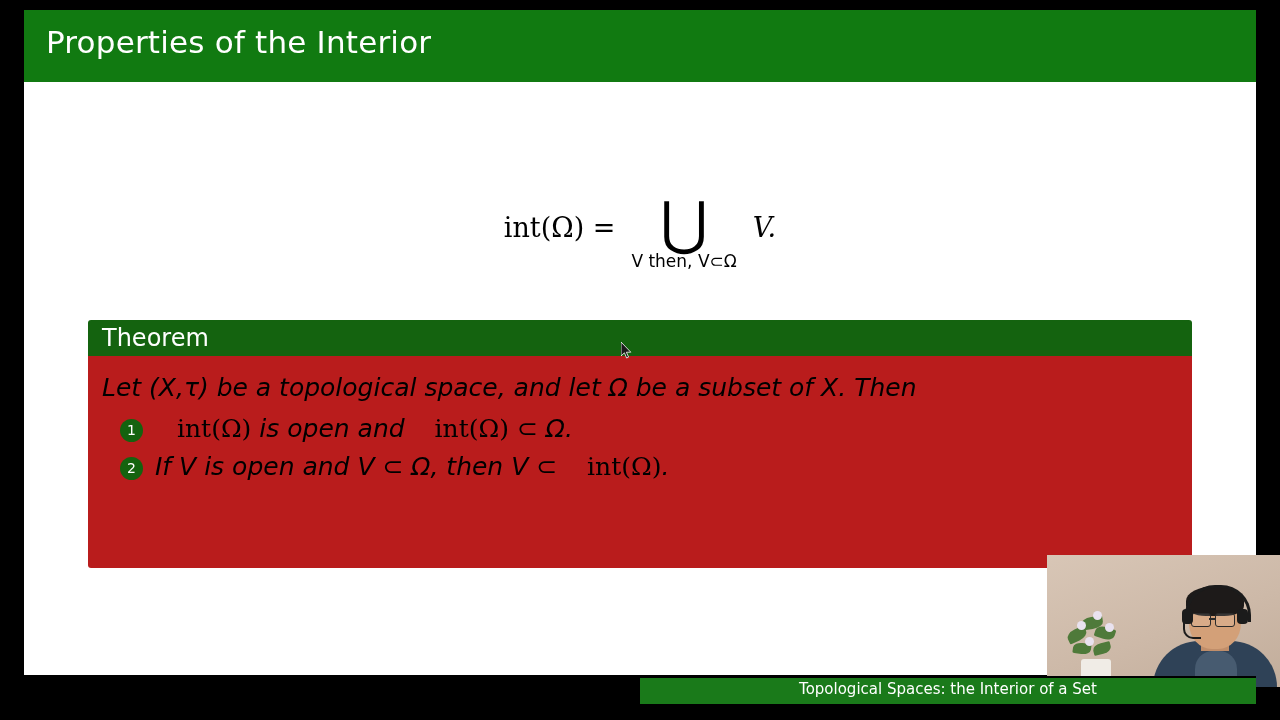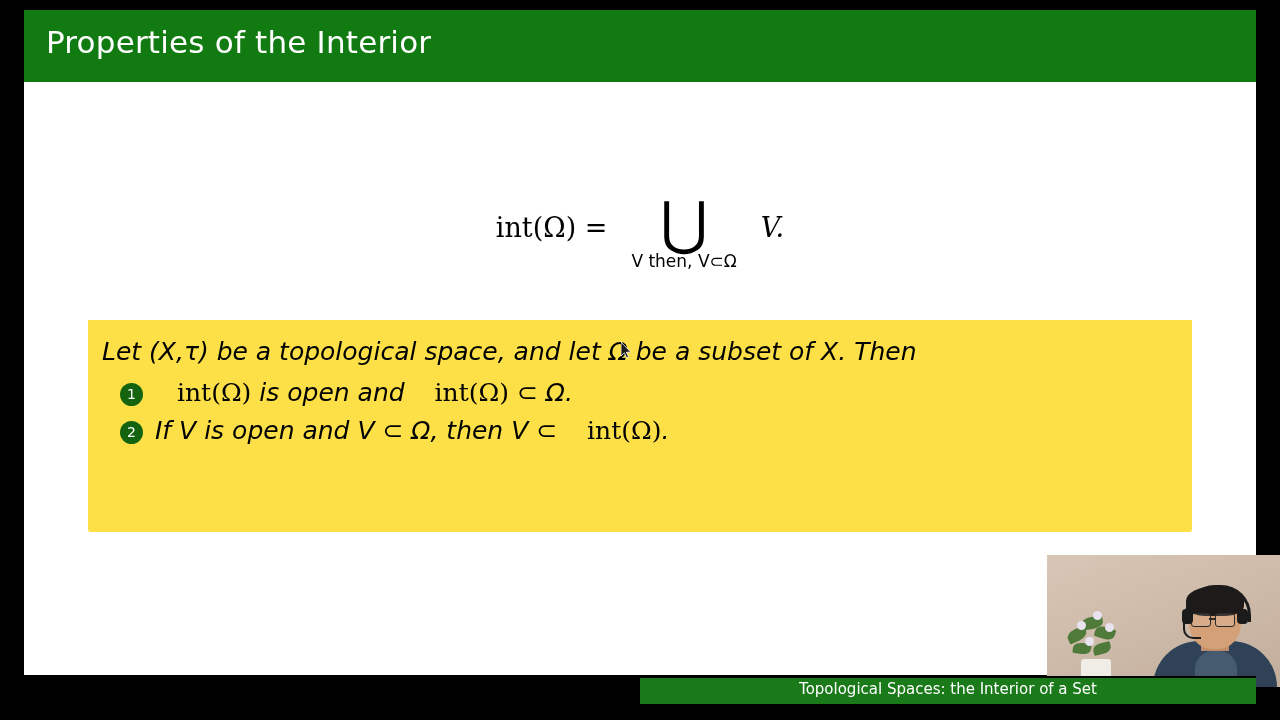--- a/index.html
+++ b/index.html
@@ -58,21 +58,21 @@
     top: 190px;
     width: 1232px;
     text-align: center;
     color: #000000;
     font-family: "DejaVu Serif", serif;
   }
   .eq-row {
     display: inline-flex;
     align-items: flex-start;
     justify-content: center;
-    gap: 8px;
+    gap: 0;
   }
   .eq-lhs {
     font-size: 27px;
     line-height: 1;
     padding-top: 14px;
   }
   .eq-op {
     display: inline-flex;
     flex-direction: column;
     align-items: center;
@@ -113,21 +113,21 @@
   #theorem-header-label {
     position: absolute;
     left: 14px;
     top: 4px;
     color: #ffffff;
     font-family: "DejaVu Sans", sans-serif;
     font-size: 24px;
     font-weight: 400;
   }
   #theorem-body {
-    background: #fde047;
+    background: #b91c1c;
     padding: 14px 4px 28px 14px;
     min-height: 170px;
     border-radius: 0 0 3px 3px;
   }
   #theorem-statement {
     font-family: "DejaVu Sans", sans-serif;
     font-style: italic;
     font-size: 25px;
     color: #000000;
     margin: 2px 0 10px 0;
@@ -364,20 +364,23 @@
         <span class="eq-lhs">int(Ω) =</span>
         <span class="eq-op">
           <span class="eq-bigcup">⋃</span>
           <span class="eq-sub">V then, V⊂Ω</span>
         </span>
         <span class="eq-rhs">V.</span>
       </span>
     </div>
 
     <div id="theorem-block">
+      <div id="theorem-header">
+        <div id="theorem-header-label">Theorem</div>
+      </div>
       <div id="theorem-body">
         <div id="theorem-statement">Let (X,τ) be a topological space, and let Ω be a subset of X. Then</div>
 
         <div class="theorem-item">
           <div class="item-bullet">1</div>
           <div class="item-text"><span class="upright">int(Ω)</span><span> is open and </span><span class="upright">int(Ω)</span><span> ⊂ Ω.</span></div>
         </div>
 
         <div class="theorem-item">
           <div class="item-bullet">2</div>

